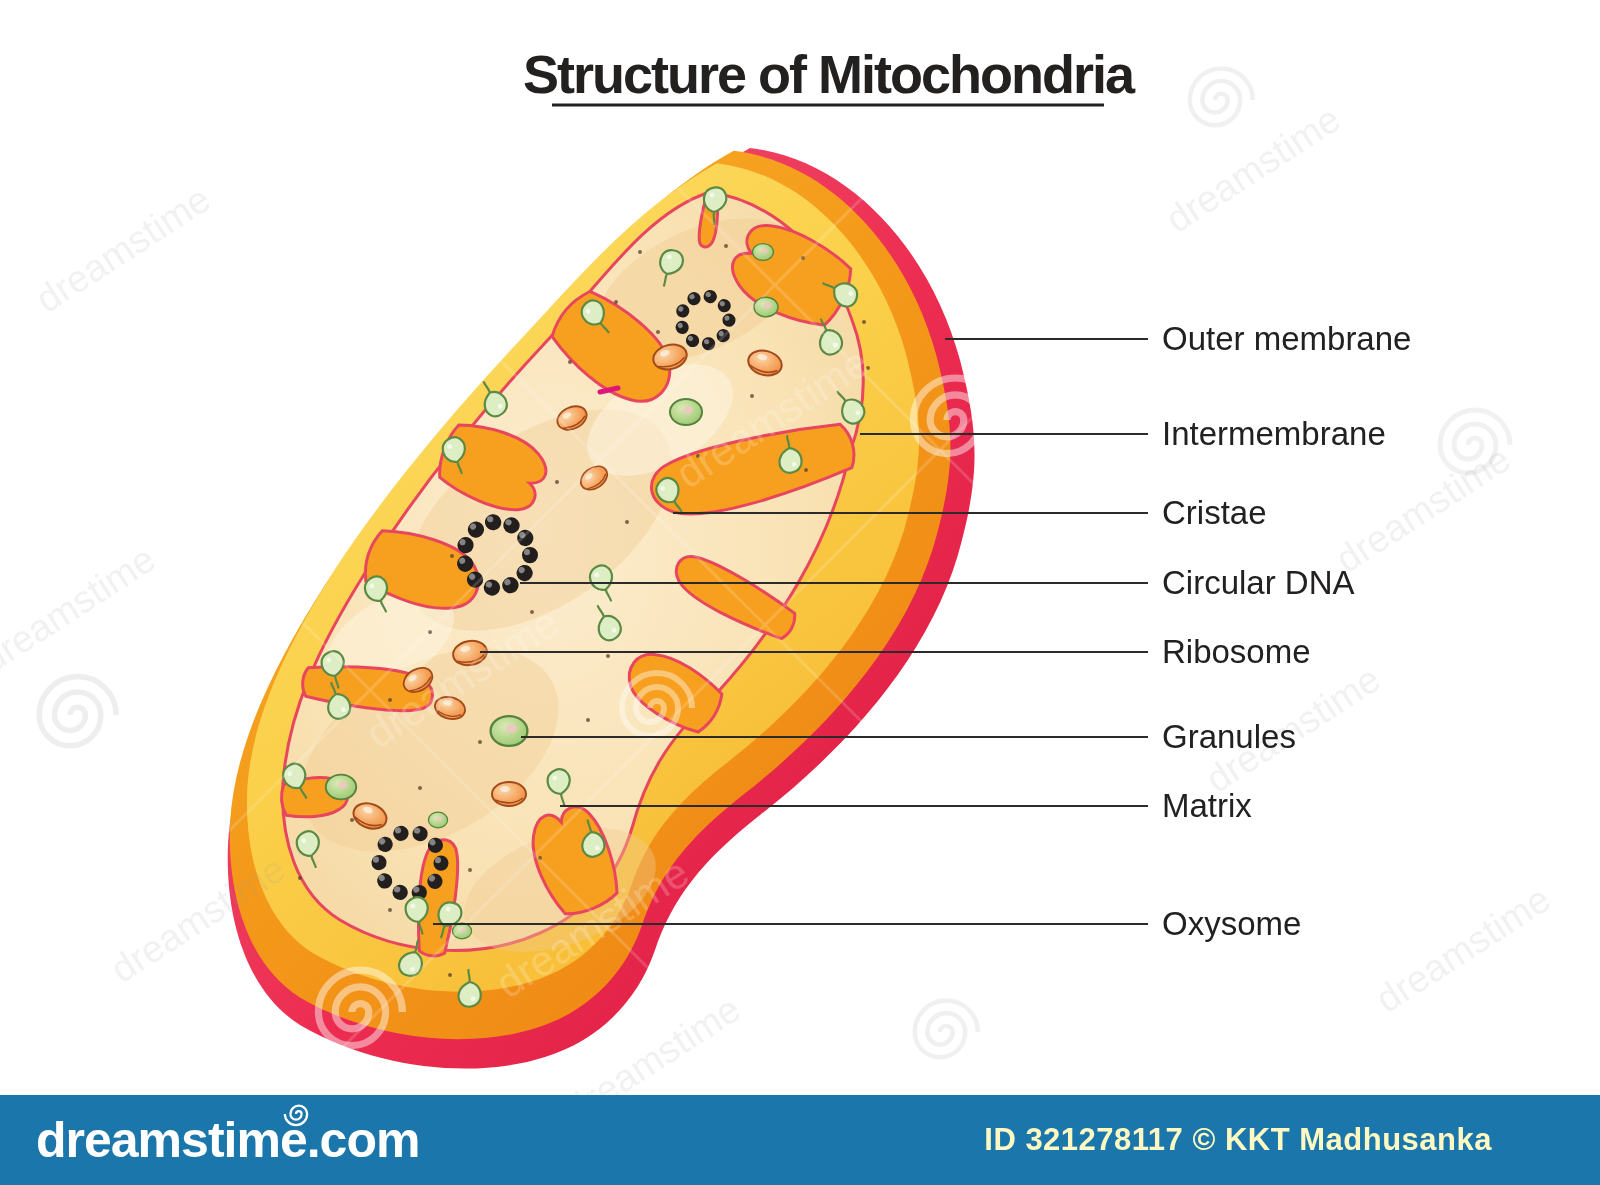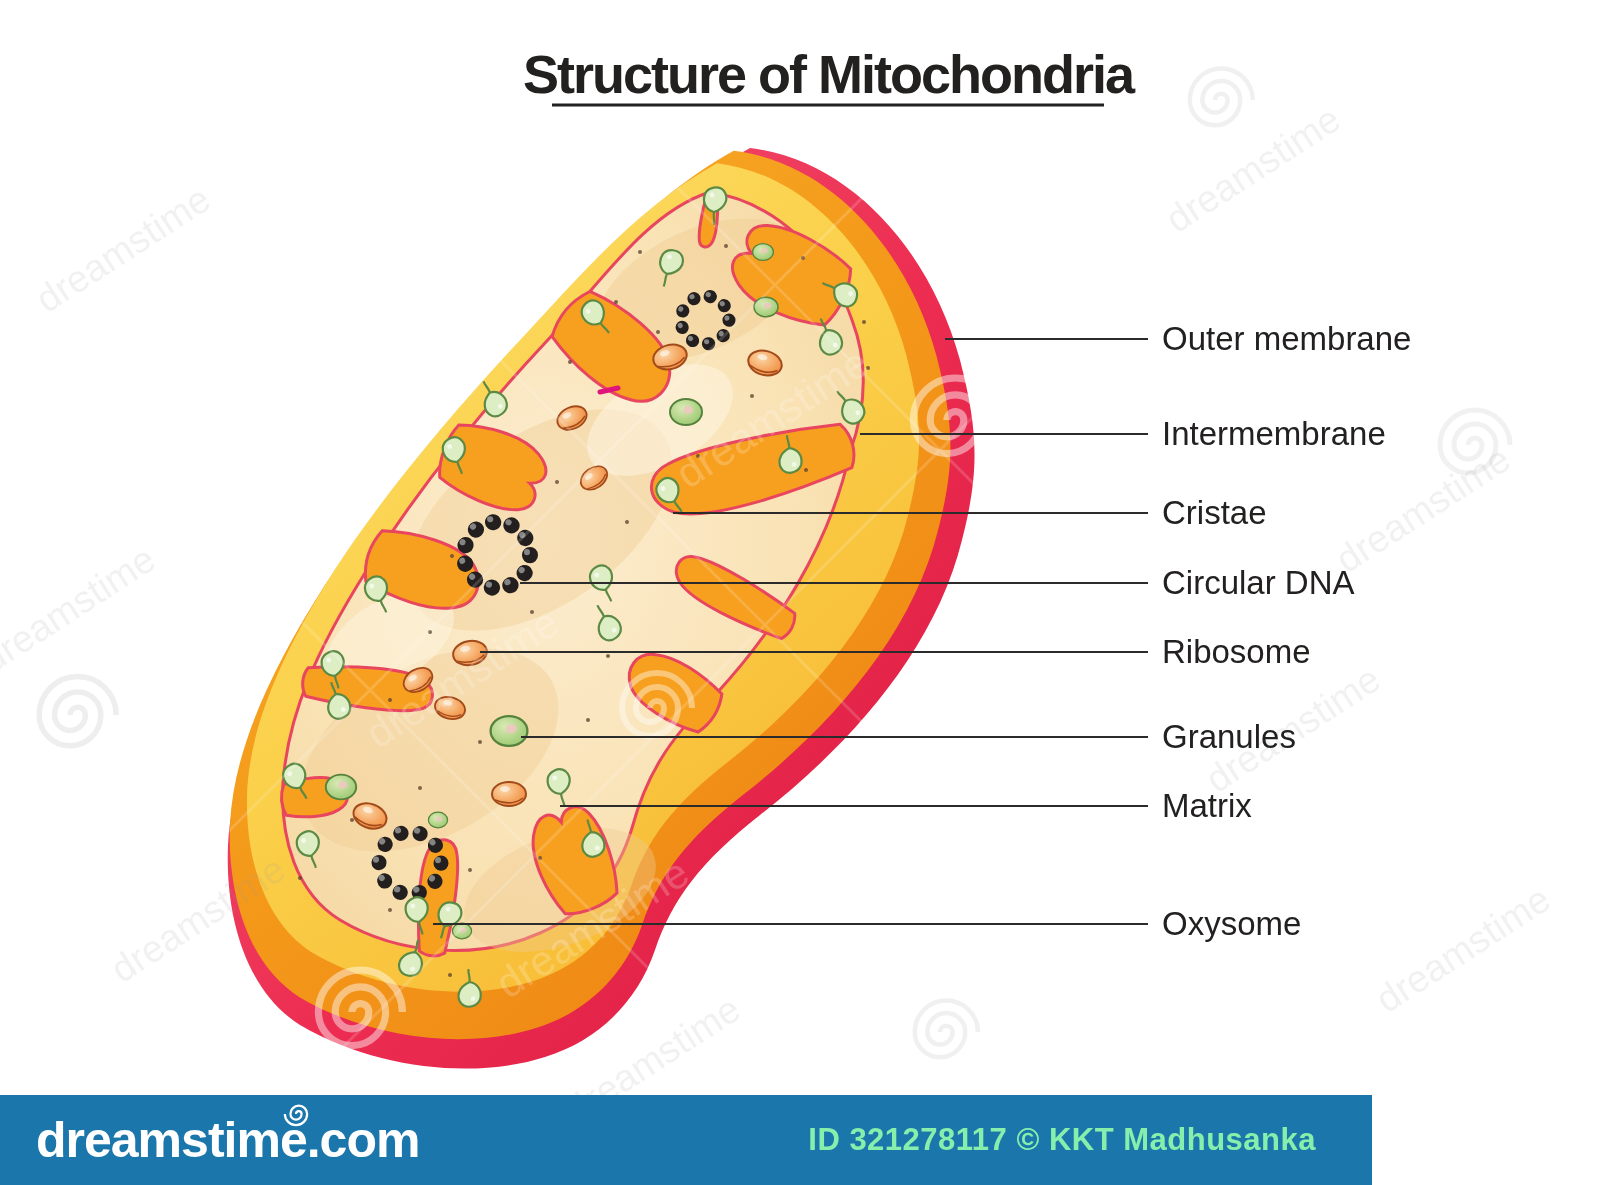--- a/index.html
+++ b/index.html
@@ -5,26 +5,26 @@
   html,body{margin:0;padding:0;background:#ffffff;}
   .page{position:relative;width:1600px;height:1185px;background:#ffffff;overflow:hidden;
         font-family:"Liberation Sans",sans-serif;}
   .art{position:absolute;left:0;top:0;}
   svg text{font-family:"Liberation Sans",sans-serif;}
   .title-text{font-size:54px;font-weight:600;letter-spacing:-2px;fill:#232020;}
   .label-text{font-size:33px;fill:#232020;}
   .wm-gray{font-size:38px;fill:#9a9a9a;opacity:.13;}
   .wm-white{font-size:42px;fill:#ffffff;opacity:.20;}
   .leader{stroke:#2b2b2b;stroke-width:2;}
-  .footer{position:absolute;left:0;top:1095px;width:1372px;height:90px;background:#1b76ab;
+  .footer{position:absolute;left:0;top:1095px;width:1600px;height:90px;background:#1b76ab;
           display:flex;align-items:center;justify-content:space-between;
-          padding:0 56px 0 36px;box-sizing:border-box;}
+          padding:0 108px 0 36px;box-sizing:border-box;}
   .logo{position:relative;color:#fff;font-weight:bold;font-size:50px;letter-spacing:-1px;}
   .logo-spiral{position:absolute;left:247px;top:-10px;}
-  .credit{color:#86efac;font-weight:bold;font-size:31px;letter-spacing:.5px;}
+  .credit{color:#fef9c3;font-weight:bold;font-size:31px;letter-spacing:.5px;}
 </style>
 </head>
 <body>
 
 <div class="page">
 <svg class="art" width="1600" height="1185" viewBox="0 0 1600 1185">
   <defs>
     <linearGradient id="gRed" x1="0" y1="0" x2="1" y2="1">
       <stop offset="0" stop-color="#f4607b"></stop>
           <stop offset=".55" stop-color="#ec2c50"></stop>

